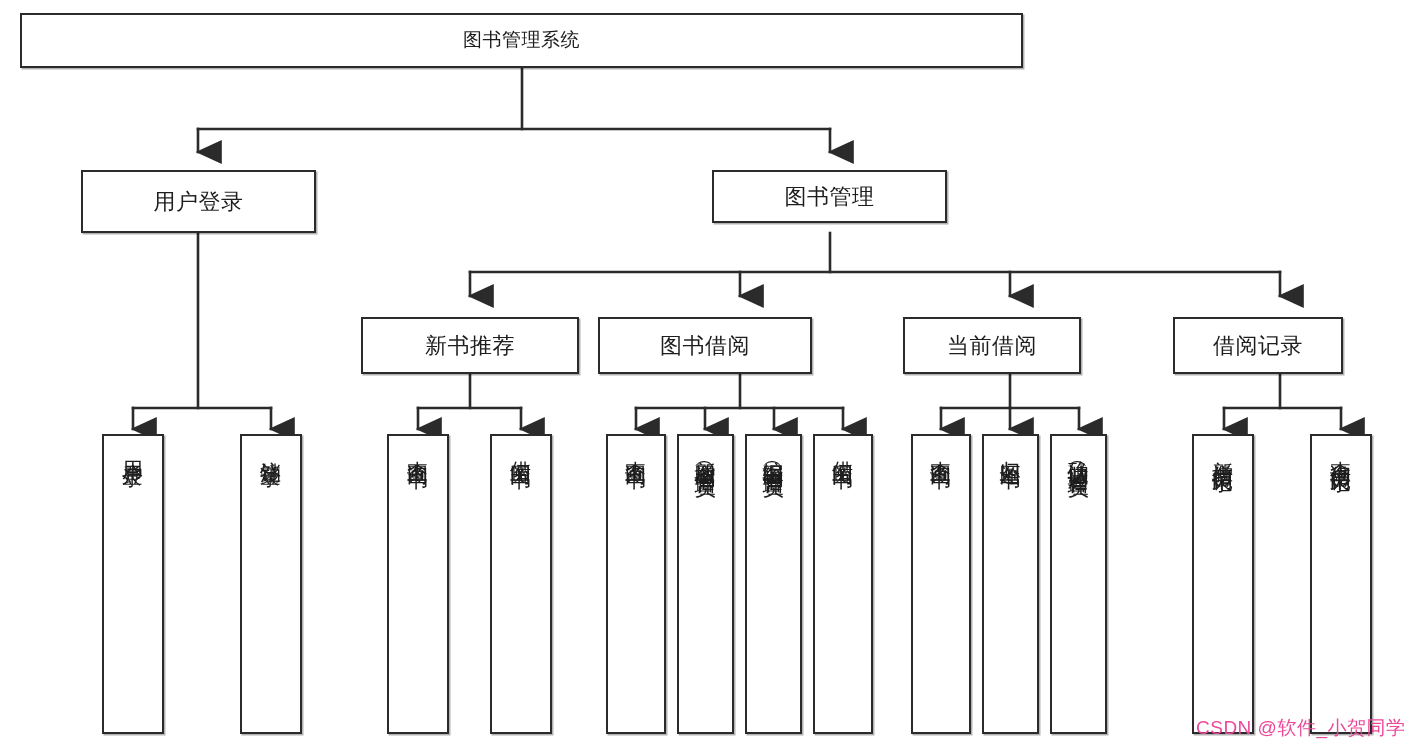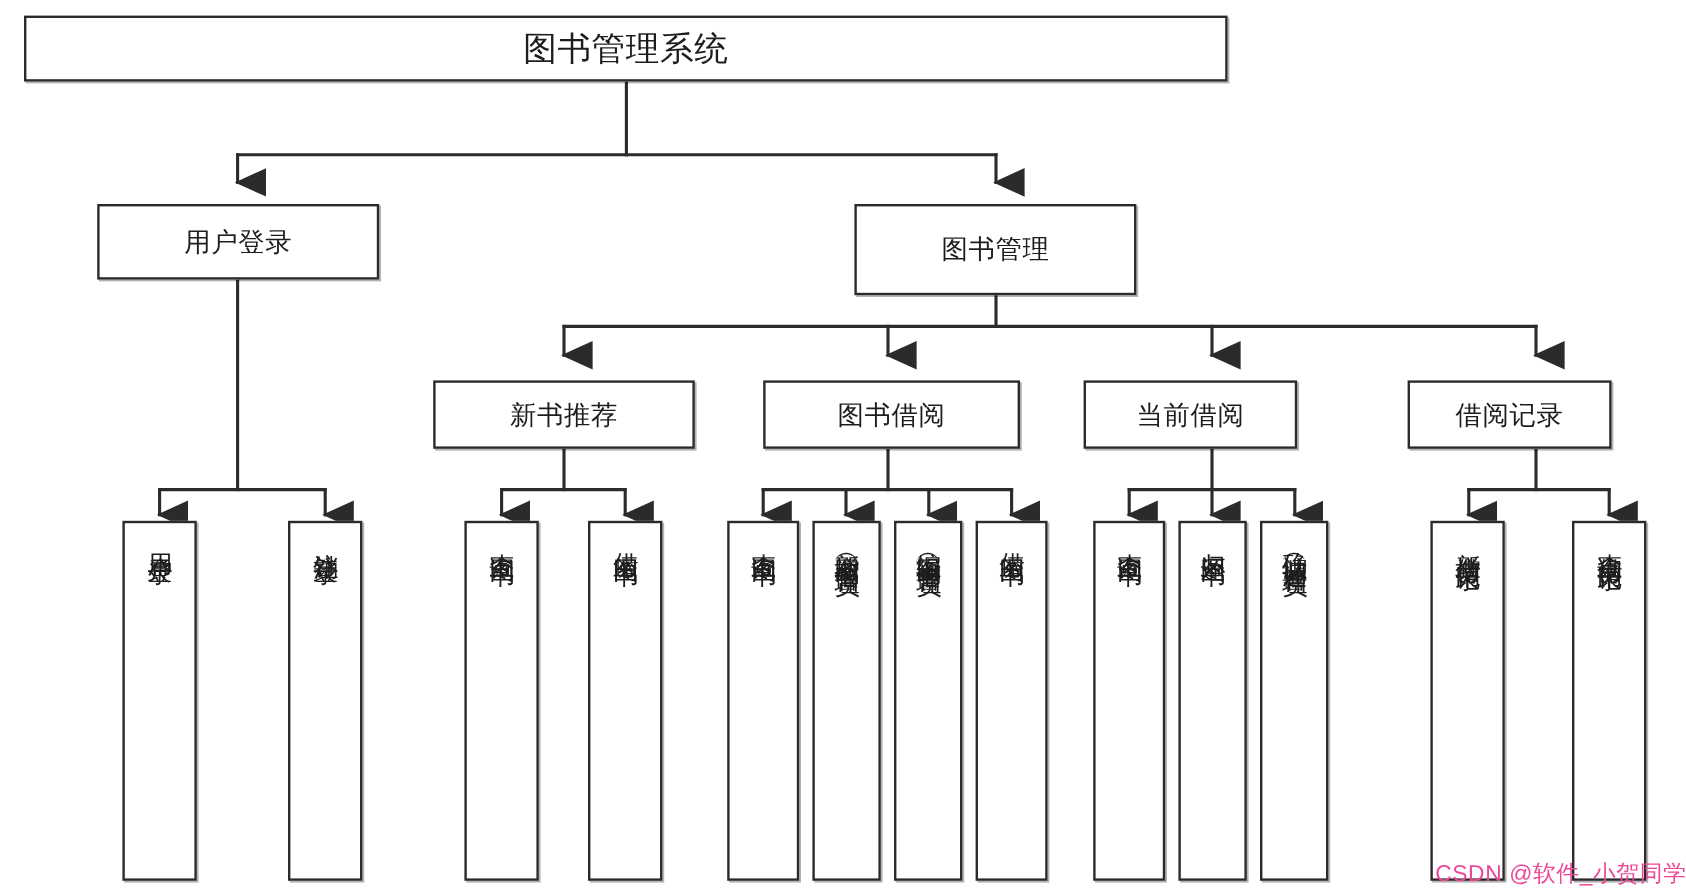--- a/index.html
+++ b/index.html
@@ -44,21 +44,21 @@
     line-height: 1.18;
     color: #1d1d1d;
     letter-spacing: 0.5px;
     white-space: pre;
   }
   
   .node.h .label {
     font-size: 22px;
   }
   .node.title .label {
-    font-size: 28px;
+    font-size: 19px;
   }
   
   .node.v {
     align-items: flex-start;
     justify-content: center;
     padding-top: 8px;
   }
   .node.v .label {
     writing-mode: vertical-rl;
     text-orientation: upright;
@@ -131,28 +131,28 @@
     </g>
   </svg>
 
   <div class="node h title" style="left:20px; top:13px; width:1003px; height:55px;">
     <span class="label">图书管理系统</span>
   </div>
 
   <div class="node h" style="left:81px; top:170px; width:235px; height:63px;">
     <span class="label">用户登录</span>
   </div>
-  <div class="node h" style="left:712px; top:170px; width:235px; height:76px;">
+  <div class="node h" style="left:712px; top:170px; width:235px; height:53px;">
     <span class="label">图书管理</span>
   </div>
 
   <div class="node h" style="left:361px; top:317px; width:218px; height:57px;align-items:center;">
     <span class="label">新书推荐</span>
   </div>
-  <div class="node h" style="left:636px; top:317px; width:214px; height:57px;justify-content:center;">
+  <div class="node h" style="left:598px; top:317px; width:214px; height:57px;justify-content:center;">
     <span class="label">图书借阅</span>
   </div>
   <div class="node h" style="left:903px; top:317px; width:178px; height:57px;">
     <span class="label">当前借阅</span>
   </div>
   <div class="node h" style="left:1173px; top:317px; width:170px; height:57px;">
     <span class="label">借阅记录</span>
   </div>
 
   <div class="node v" style="left:102px; top:434px; width:62px; height:300px;">

